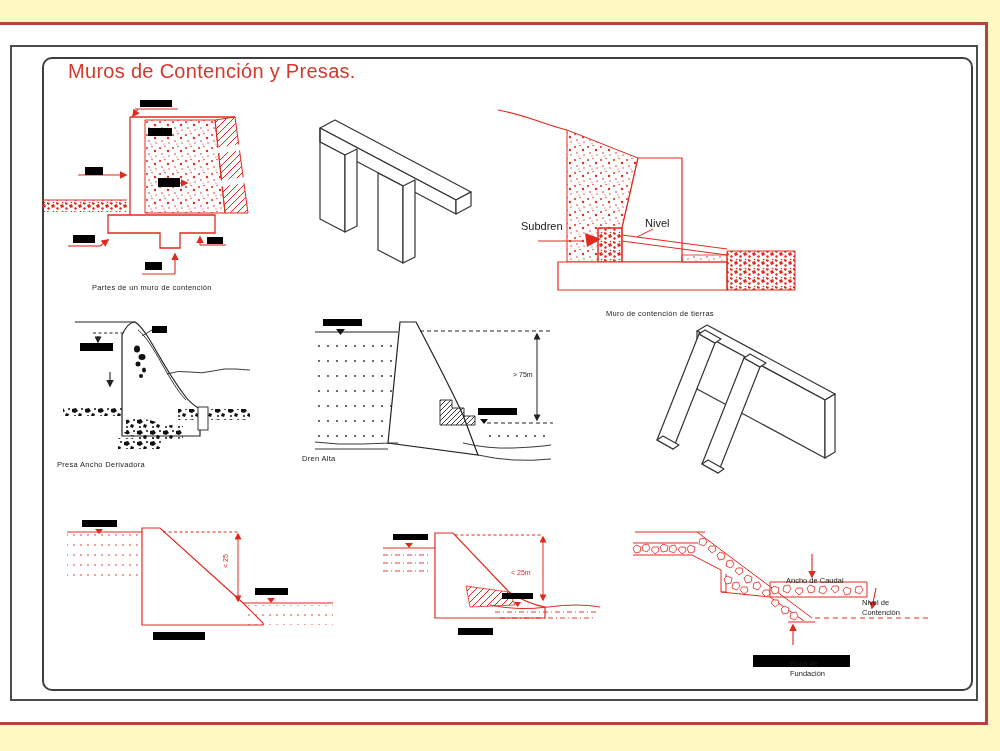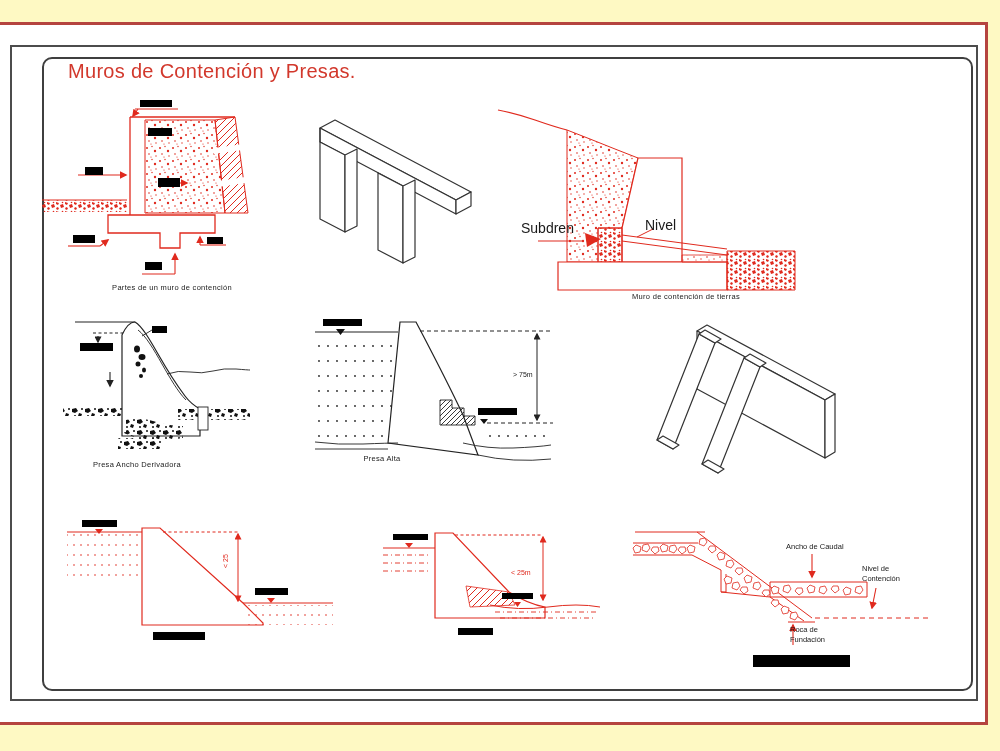--- a/index.html
+++ b/index.html
@@ -4,24 +4,24 @@
 <style>
   html,body{margin:0;padding:0;background:#8f8f8f;font-family:"Liberation Sans",sans-serif;}
   #stage{position:relative;width:1000px;height:751px;background:#fef9c3;overflow:hidden;padding-left:24px;}
   #paper{position:absolute;left:0;top:22px;width:988px;height:703px;background:#ffffff;
          border-top:3px solid #b5443f;border-right:3px solid #b5443f;border-bottom:3px solid #b5443f;box-sizing:border-box;}
   #outer-rect{position:absolute;left:10px;top:45px;width:968px;height:656px;border:2px solid #4c4c4c;box-sizing:border-box;}
   #inner-rect{position:absolute;left:42px;top:57px;width:931px;height:634px;border:2px solid #3f3f3f;border-radius:10px;box-sizing:border-box;background:#ffffff;}
   #page-title{position:absolute;left:68px;top:60px;font-size:20px;color:#d2382c;letter-spacing:.3px;}
   .fig{position:absolute;}
   .lbl{position:absolute;color:#1a1a1a;white-space:pre-line;}
-  .cap{position:absolute;font-size:7.5px;color:#222;text-align:center;width:160px;letter-spacing:.3px;}
-  .s9{font-size:14px;}
+  .cap{position:absolute;font-size:7.5px;color:#222;text-align:left;width:160px;letter-spacing:.3px;}
+  .s9{font-size:11px;}
   .s7{font-size:7px;}
-  .s75{font-size:7.5px;line-height:1.3;}
+  .s75{font-size:7.5px;line-height:1.3;margin-top:34px;}
   .red{color:#e02a1e;}
   .rot{transform:rotate(-90deg);transform-origin:left top;}
 </style>
 </head>
 <body>
 
 <div id="stage">
 
   <svg width="0" height="0" style="position:absolute">
     <defs>
@@ -140,21 +140,21 @@
       <path d="M63,157 H232 V185 H63 Z" fill="#fff"></path>
       <path d="M187,150 H232 V157 H187 Z" fill="url(#stip)" stroke-width="0.8"></path>
       <path d="M232,146 H300 V185 H232 Z" fill="url(#stipDense)" stroke-width="1"></path>
       <path d="M43,136 H88"></path>
       <path d="M90,128 L106,134 L92,142 Z" fill="#e02a1e" stroke="none"></path>
       <path d="M158,124 L142,132" stroke-width="1"></path>
     </g>
   </svg>
   <div class="lbl s9" style="left:521px;top:220px">Subdren</div>
   <div class="lbl s9" style="left:645px;top:217px">Nivel</div>
-  <div class="cap" style="left:606px;top:292px">Muro de contención de tierras</div>
+  <div class="cap" style="left:606px;top:309px">Muro de contención de tierras</div>
 
   <svg class="fig" style="left:58px;top:308px" width="215" height="170" viewBox="0 0 215 170">
     <g stroke="#222" fill="none" stroke-width="1.2">
       <path d="M17,14 H77"></path>
       <path d="M35,25 H77" stroke-dasharray="3 2.5" stroke-width="1"></path>
       <path d="M40,28 V34" marker-end="url(#aB)" stroke-width="1"></path>
       <path d="M64,27 Q70,14 77,14 C84,18 92,32 100,46 C108,60 118,76 127,88 Q133,96 142,101 L142,128 H64 Z" fill="#fff"></path>
       <path d="M80,22 C88,28 96,42 104,56 C112,70 120,84 128,92" stroke-width="0.9"></path>
       <path d="M94,22 L84,28" stroke-width="0.9"></path>
       <path d="M52,64 V78" marker-end="url(#aB)" stroke-width="1.1"></path>
@@ -193,21 +193,21 @@
       <path d="M7,129 Q30,132 55,131 T90,130 M7,136 H80" stroke-width="0.9"></path>
       <path d="M155,130 Q180,136 205,135 T243,132 M170,142 Q205,150 243,146" stroke-width="0.9"></path>
       <path d="M28,16 h9 l-4.5,6 z M172,106 h8 l-4,5 z" fill="#111" stroke="none"></path>
     </g>
     <g fill="#000">
       <rect x="15" y="6" width="39" height="7"></rect>
       <rect x="170" y="95" width="39" height="7"></rect>
     </g>
   </svg>
   <div class="lbl s7" style="left:513px;top:371px">&gt; 75m</div>
-  <div class="cap" style="left:302px;top:454px">Presa Alta</div>
+  <div class="cap" style="left:302px;top:454px">Dren Alta</div>
 
   <svg class="fig" style="left:645px;top:318px" width="200" height="165" viewBox="0 0 200 165">
     <g stroke="#333" stroke-width="1.2" fill="#fff" stroke-linejoin="round">
       <path d="M52,13 L62,7 L190,76 L180,82 Z"></path>
       <path d="M52,13 L180,82 L180,140 L52,71 Z"></path>
       <path d="M180,82 L190,76 L190,134 L180,140 Z"></path>
       <path d="M54,16 L12,122 L28,131 L70,25 Z"></path>
       <path d="M54,16 L60,12 L76,21 L70,25 Z"></path>
       <path d="M12,122 L28,131 L34,127 L18,118 Z"></path>
       <path d="M99,40 L57,146 L73,155 L115,49 Z"></path>

